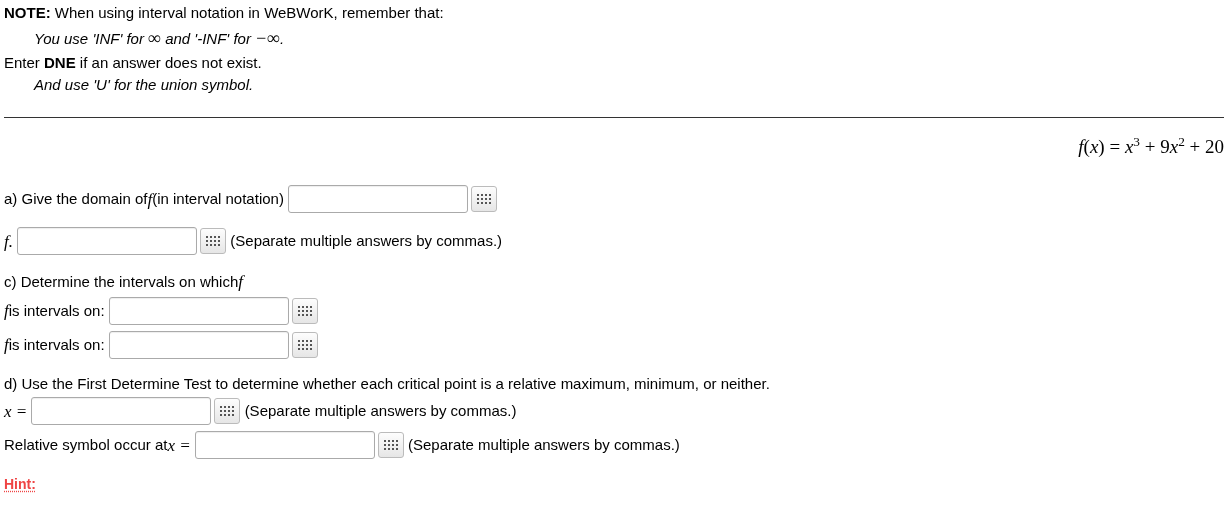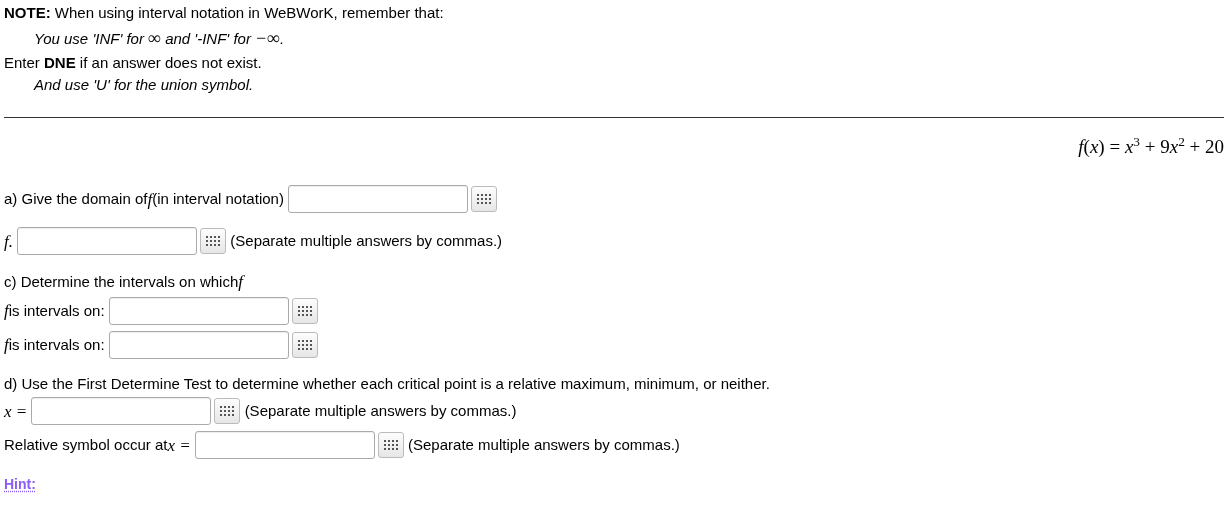--- a/index.html
+++ b/index.html
@@ -49,21 +49,21 @@
     cursor: pointer;
     vertical-align: middle;
   }
   .kdots {
     display: grid;
     grid-template-columns: repeat(4, 2px);
     grid-template-rows: repeat(3, 2px);
     gap: 2px;
   }
   .kdots span { width: 2px; height: 2px; background: #555; display: block; }
-  a.hint { color: #8b5cf6; text-decoration: underline dotted; font-weight: bold; font-size:14px;}
+  a.hint { color: #ef4444; text-decoration: underline dotted; font-weight: bold; font-size:14px;}
   b { font-weight: bold; }
   .inf { font-family: 'Times New Roman', serif; font-size: 18px; }
 </style>
 </head>
 <body>
 
 <div class="note-block">
   <span class="note-line">
     <b>NOTE:</b><span> When using interval notation in WeBWorK, remember that:</span>
   </span>

